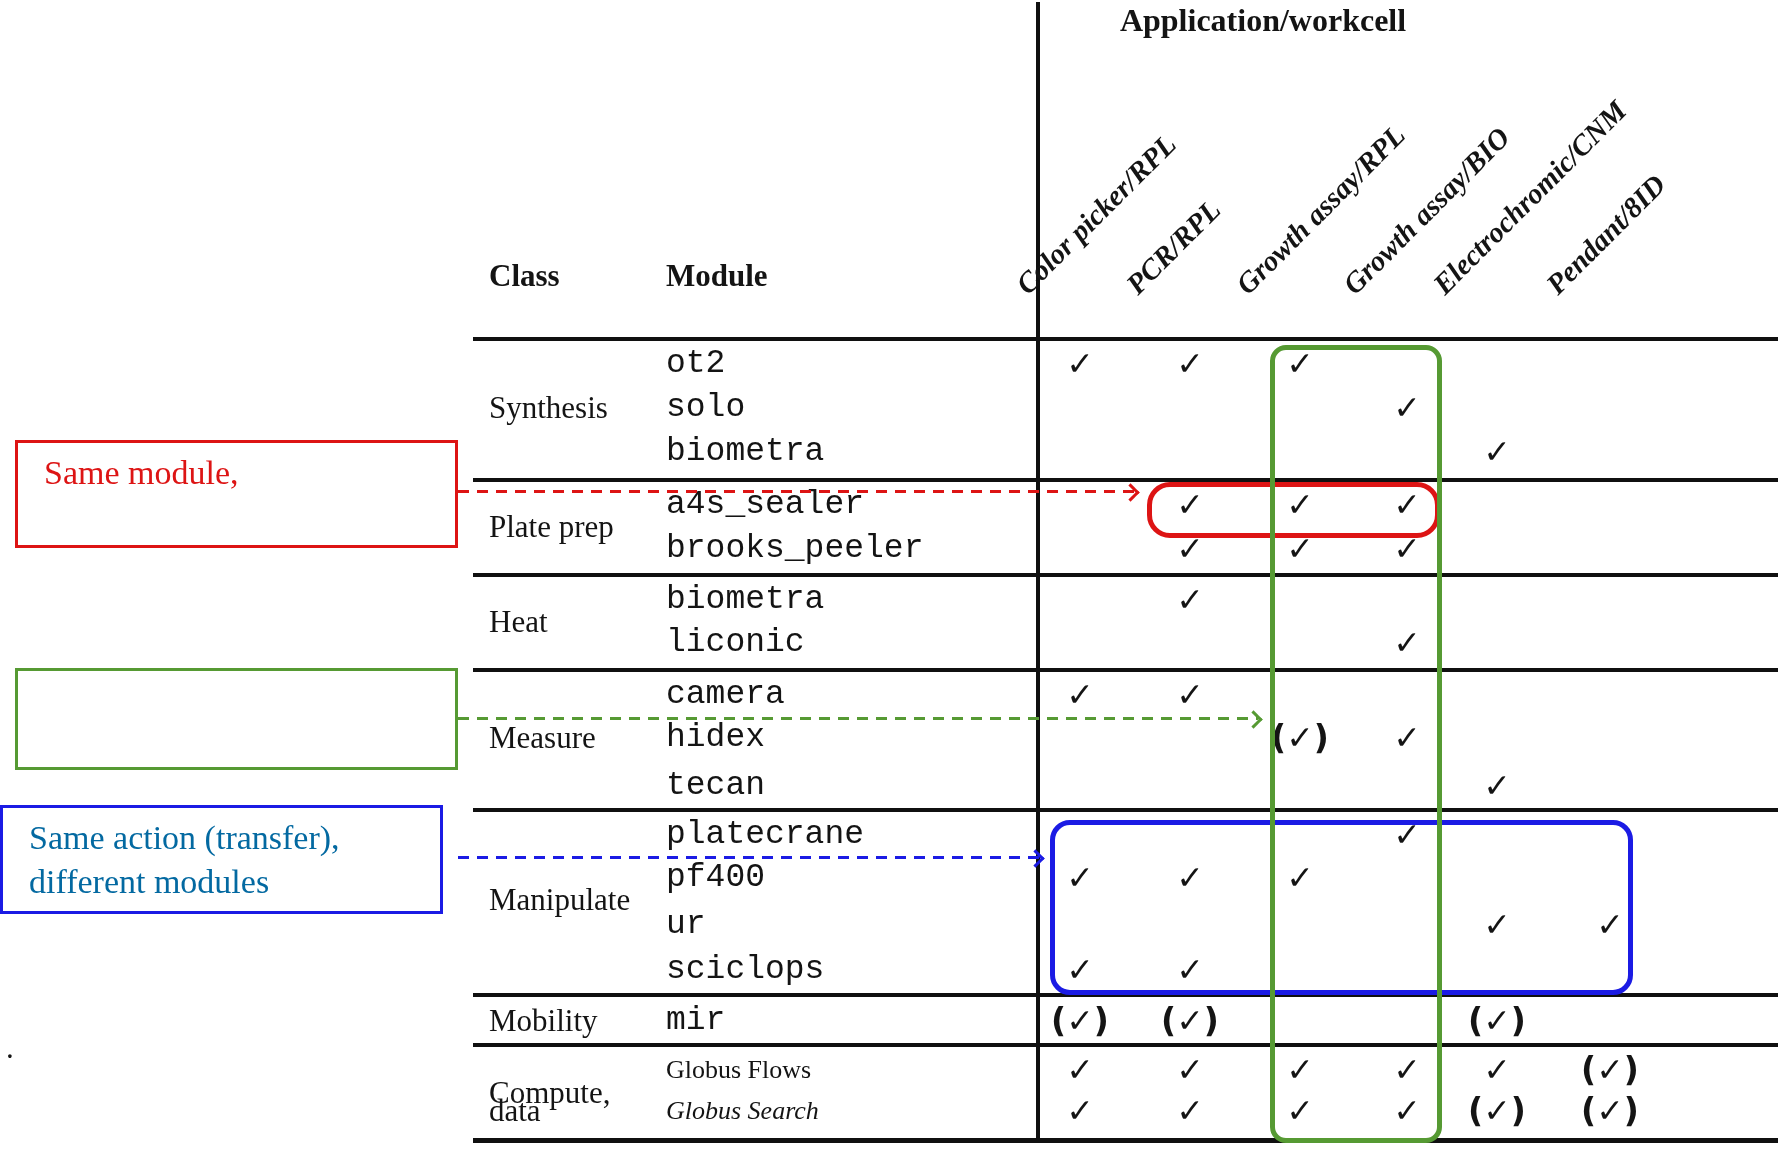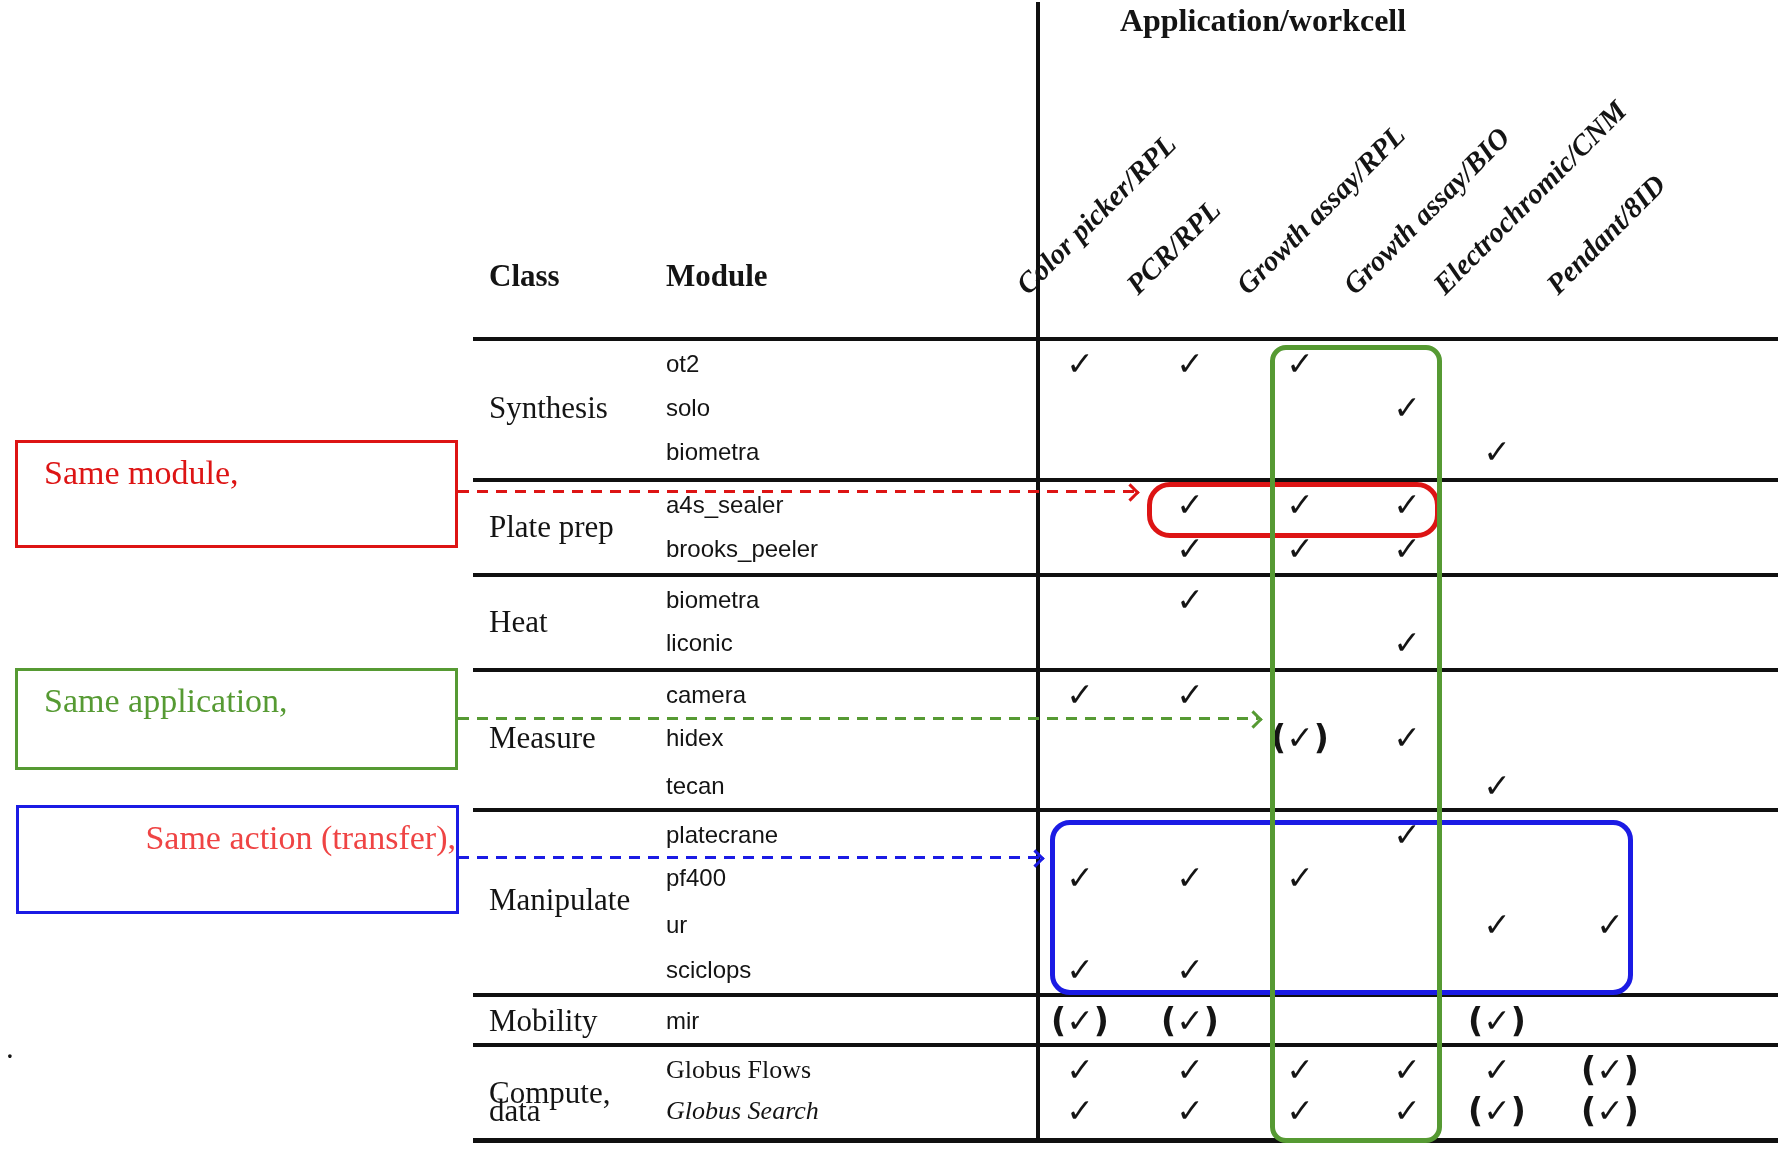--- a/index.html
+++ b/index.html
@@ -5,22 +5,22 @@
   html,body{margin:0;padding:0;background:#ffffff;}
   #stage{position:relative;width:1778px;height:1161px;background:#ffffff;overflow:hidden;
          font-family:"Liberation Serif","DejaVu Serif",serif;color:#141414;}
   .hline{position:absolute;background:#101010;height:4px;}
   .vline{position:absolute;background:#101010;width:4px;}
   .fig-title{position:absolute;font-weight:700;font-size:32px;white-space:nowrap;transform:translateX(-50%);}
   .colhead{position:absolute;font-weight:700;font-style:italic;font-size:29px;white-space:nowrap;
            height:40px;line-height:40px;transform-origin:left bottom;transform:rotate(-45deg);}
   .th{position:absolute;font-weight:700;font-size:31px;height:40px;line-height:40px;white-space:nowrap;}
   .classlabel{position:absolute;font-size:31px;height:40px;line-height:40px;white-space:nowrap;}
-  .module-mono{position:absolute;font-family:Liberation Sans, sans-serif;
-               font-size:24px;height:40px;line-height:40px;white-space:nowrap;}
+  .module-mono{position:absolute;font-family:Liberation Mono, monospace;
+               font-size:33px;height:40px;line-height:40px;white-space:nowrap;}
   .module-serif{position:absolute;font-size:26px;height:40px;line-height:40px;white-space:nowrap;text-align:right;}
   .check{position:absolute;font-family:"DejaVu Sans",sans-serif;font-weight:700;font-size:33px;
          height:42px;line-height:42px;white-space:nowrap;transform:translateX(-50%);}
   .hl{position:absolute;border-style:solid;background:transparent;}
   .callout-box{position:absolute;border-style:solid;border-width:3px;background:#ffffff;
                font-size:34px;line-height:44px;padding:8px 0 0 26px;white-space:nowrap;}
   .arrow{position:absolute;height:3px;}
   .arrow .head{position:absolute;right:-2px;top:-4px;width:10px;height:10px;
                border-top:3px solid;border-right:3px solid;transform:rotate(45deg);}
   .caption-dot{position:absolute;font-size:31px;height:40px;line-height:40px;}
@@ -125,26 +125,26 @@
       <div class="hl" style="left: 1270px; top: 345px; width: 162px; height: 788px; border-width: 5px; border-color: rgb(86, 154, 51); border-radius: 16px;"></div>
     </div>
   <div id="callouts">
       <div class="callout-box" style="left: 15px; top: 440px; width: 411px; height: 94px; border-color: rgb(221, 20, 20); color: rgb(221, 20, 20);">
         <div>Same module,</div>
       </div>
       <div class="arrow" style="left: 458px; top: 490px; width: 677px; background: repeating-linear-gradient(90deg, rgb(221, 20, 20) 0px, rgb(221, 20, 20) 11px, transparent 11px, transparent 19px);">
         <div class="head" style="border-color: rgb(221, 20, 20);"></div>
       </div>
       <div class="callout-box" style="left: 15px; top: 668px; width: 411px; height: 88px; border-color: rgb(86, 154, 51); color: rgb(86, 154, 51);">
-        <div>Same application,</div>
       </div>
       <div class="arrow" style="left: 458px; top: 717px; width: 800px; background: repeating-linear-gradient(90deg, rgb(86, 154, 51) 0px, rgb(86, 154, 51) 11px, transparent 11px, transparent 19px);">
         <div class="head" style="border-color: rgb(86, 154, 51);"></div>
       </div>
-      <div class="callout-box" style="left: 16px; top: 805px; width: 411px; height: 95px; border-color: rgb(27, 27, 228); color: #ef4444; text-align: right;">
+      <div class="callout-box" style="left: 0; top: 805px; width: 411px; height: 95px; border-color: rgb(27, 27, 228); color: #0369a1;">
         <div>Same action (transfer),</div>
+        <div>different modules</div>
       </div>
       <div class="arrow" style="left: 458px; top: 856px; width: 582px; background: repeating-linear-gradient(90deg, rgb(27, 27, 228) 0px, rgb(27, 27, 228) 11px, transparent 11px, transparent 19px);">
         <div class="head" style="border-color: rgb(27, 27, 228);"></div>
       </div>
     </div>
   <div class="caption-dot" style="left: 6px; top: 1028px;">.</div>
 </div>
 
 </body></html>

